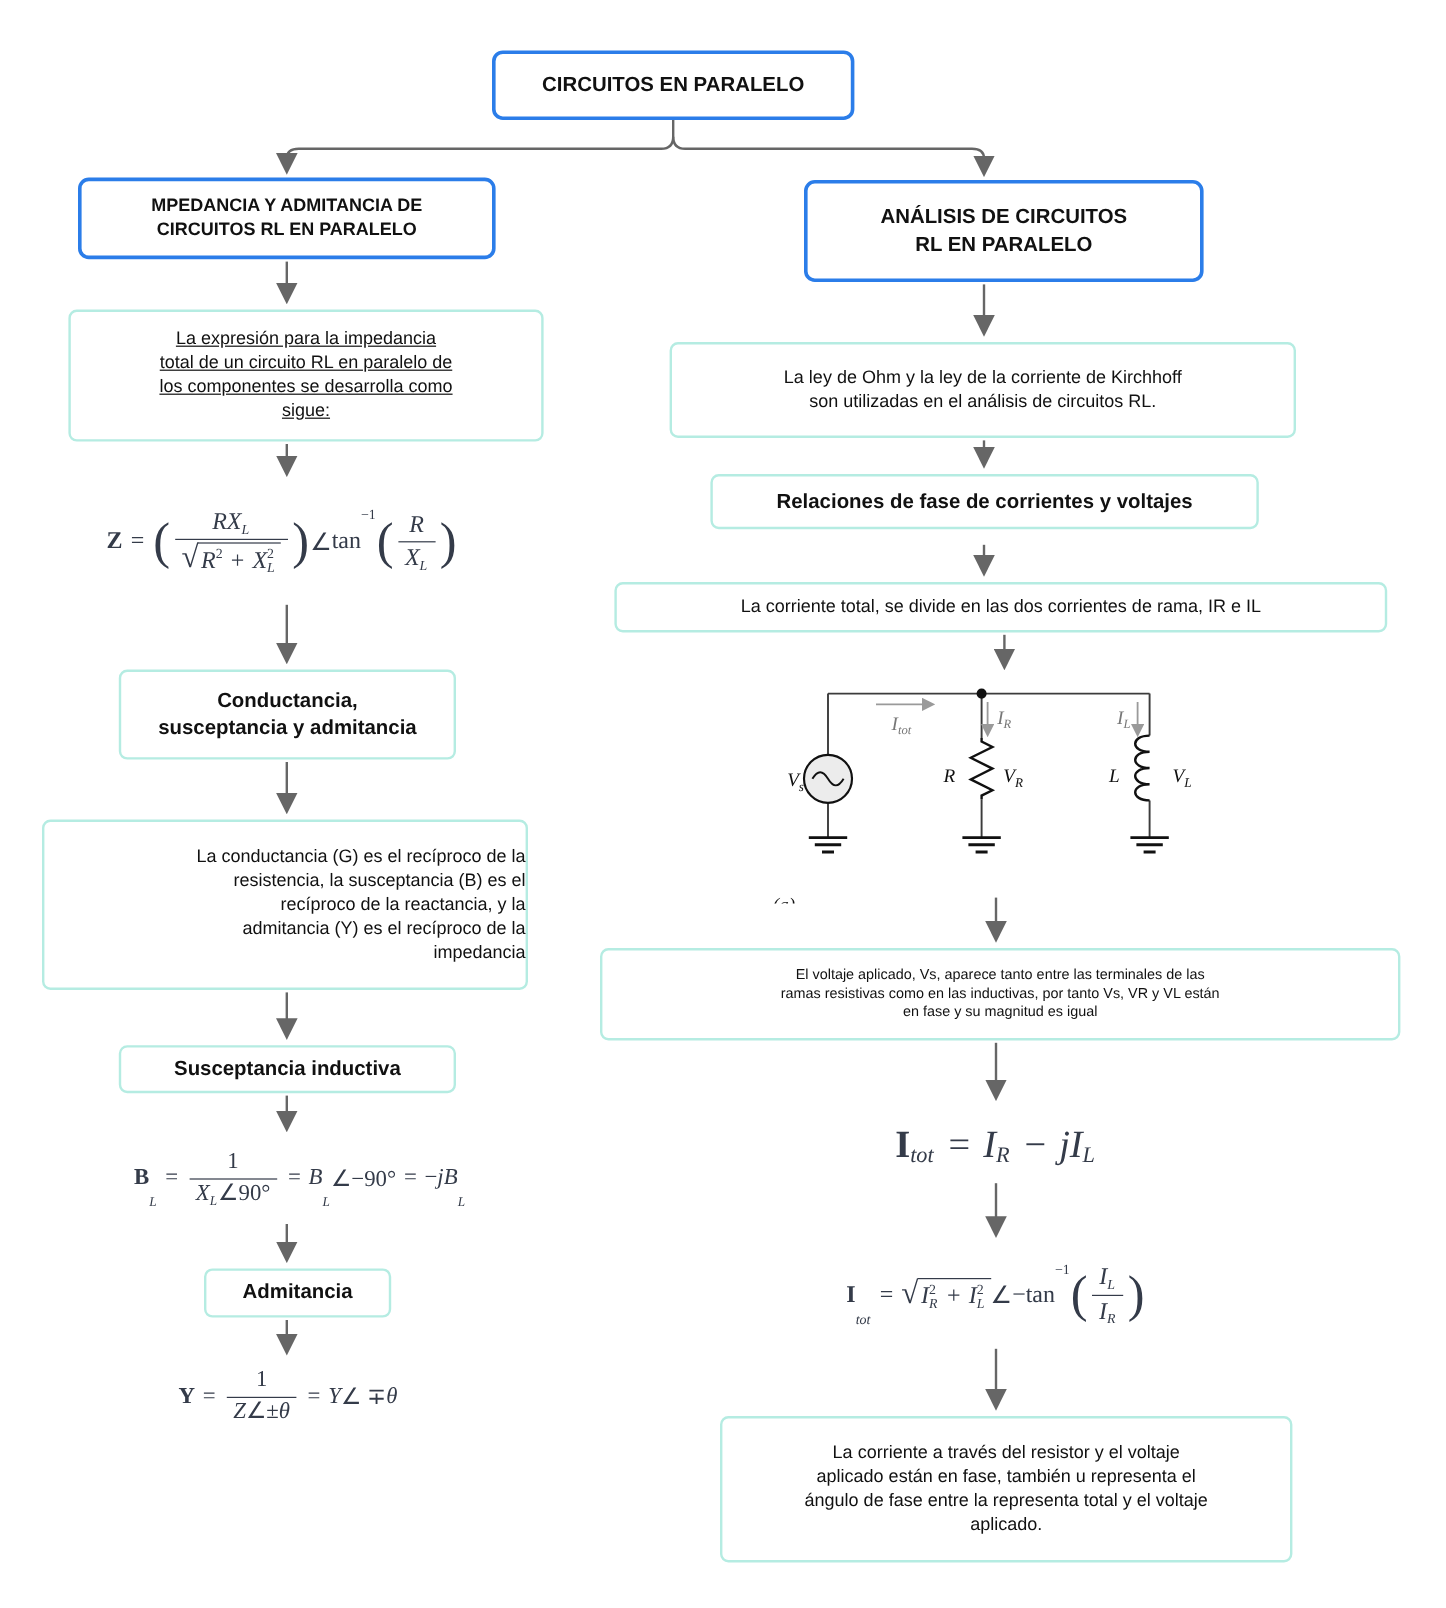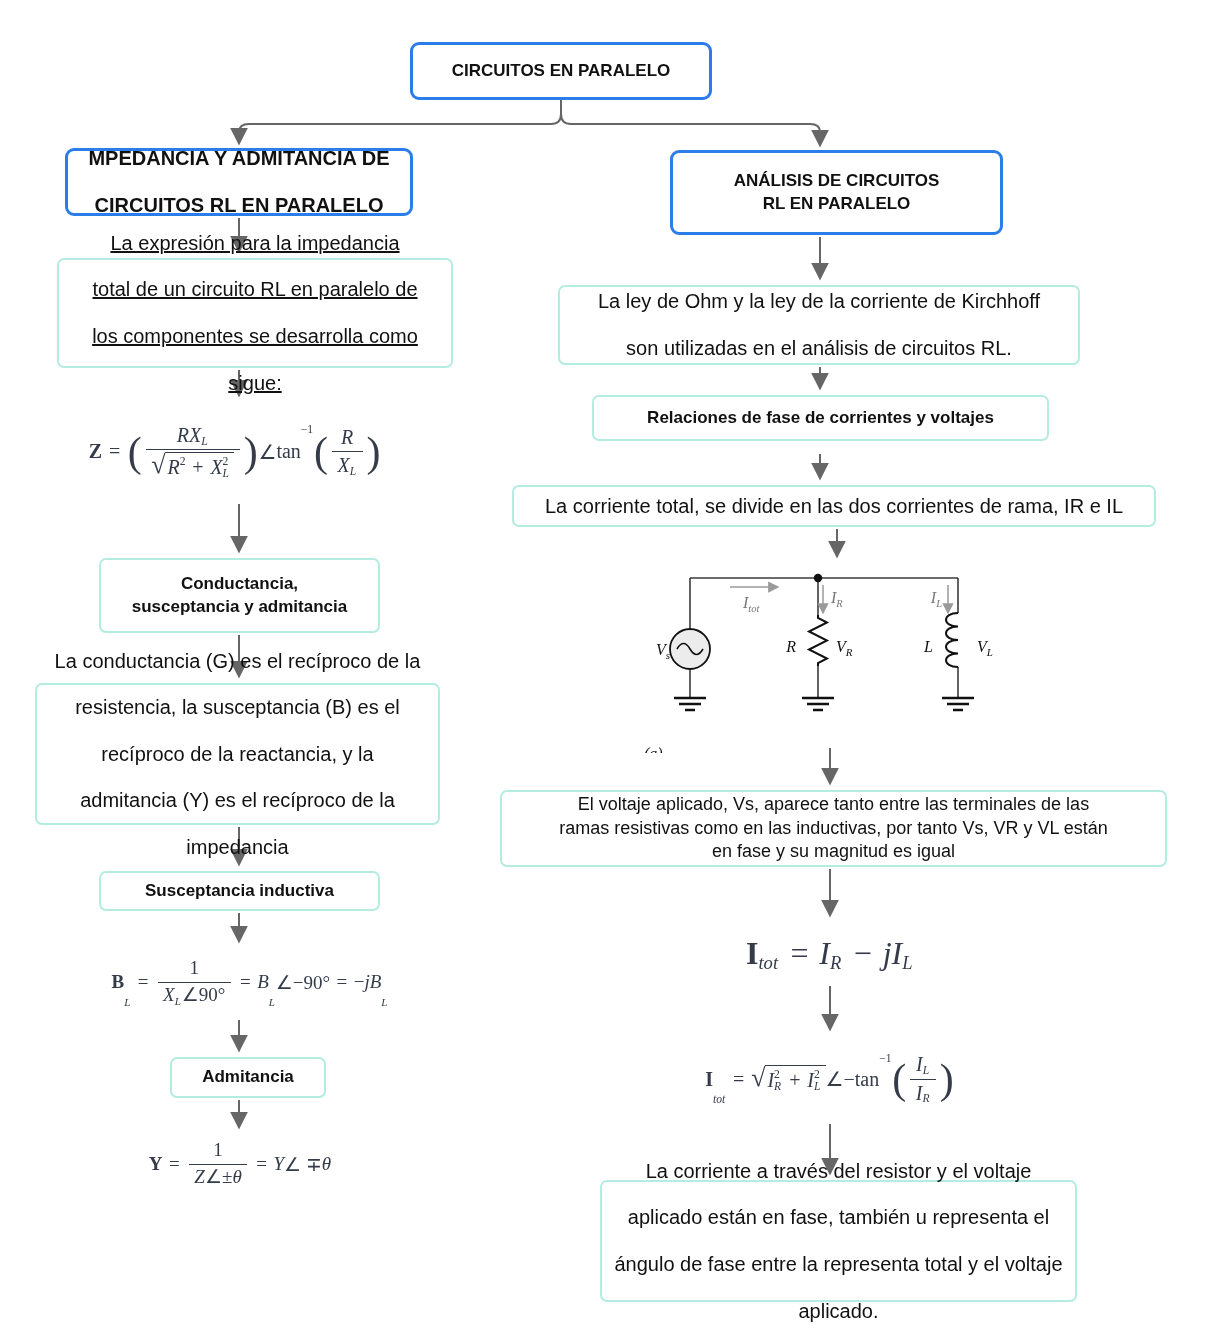--- a/index.html
+++ b/index.html
@@ -5,22 +5,22 @@
   html,body{margin:0;padding:0;background:#fff;}
   #canvas{position:relative;width:1205px;height:1340px;background:#fff;
           font-family:"Liberation Sans",sans-serif;color:#111;overflow:hidden;}
   #connectors{position:absolute;left:0;top:0;width:1205px;height:1340px;pointer-events:none;}
   .node{position:absolute;background:#fff;display:flex;flex-direction:column;align-items:center;
         justify-content:center;text-align:center;box-sizing:border-box;z-index:2;}
   .blue{border:3px solid #2b7de9;border-radius:9px;font-weight:bold;}
   .teal{border:2.5px solid #b5ece2;border-radius:7px;}
   .bold{font-weight:bold;}
   .t17{font-size:17px;line-height:1.32;}
-  .t165{font-size:20px;line-height:1.33;gap:20px;}
-  .t16{font-size:18px;line-height:1.3;}
+  .t165{font-size:15px;line-height:1.33;}
+  .t16{font-size:12px;line-height:1.3;}
   
   .formula{position:absolute;display:flex;align-items:center;justify-content:center;
            color:#343b49;z-index:2;}
   .m{display:inline-flex;align-items:center;font-family:"Liberation Serif",serif;white-space:pre;}
   .mb{font-weight:bold;font-style:normal;}
   .mv{font-style:italic;}
   .mr{font-style:normal;}
   .mo{margin:0 .34em;font-style:normal;}
   .msub{font-size:.58em;font-style:italic;align-self:flex-end;transform:translateY(.12em);margin-right:.08em;}
   .msup{font-size:.58em;font-style:normal;align-self:flex-start;transform:translateY(-.12em);}
@@ -90,21 +90,21 @@
 
   <div class="formula" style="left:55px;top:402px;width:360px;height:100px;font-size:20px;">
       <span class="m"><span class="mb">Z</span><span class="mo">=</span><span class="mbigp">(</span><span class="mfrac"><span class="mnum"><span class="mv">RX</span><span class="msub">L</span></span><span class="mden"><span class="msqrt"><span class="mrad">√</span><span class="mbody"><span class="mv">R</span><span class="msup">2</span><span class="mo">+</span><span class="mv">X</span><span class="mss"><span class="mssup">2</span><span class="mssub">L</span></span></span></span></span></span><span class="mbigp">)</span><span class="mr">∠</span><span class="mr">tan</span><span class="msup">−1</span><span class="mbigp">(</span><span class="mfrac"><span class="mnum"><span class="mv">R</span></span><span class="mden"><span class="mv">X</span><span class="msub">L</span></span></span><span class="mbigp">)</span></span>
     </div>
 
   <div class="node teal bold t17" style="left:99px;top:558px;width:281px;height:75px;">
       <div>Conductancia,</div>
       <div>susceptancia y admitancia</div>
     </div>
 
-  <div class="node teal t165" style="left:35px;top:683px;width:405px;height:142px;">
+  <div class="node teal t165" style="left:35px;top:683px;width:405px;height:142px;align-items:flex-end;">
       <div>La conductancia (G) es el recíproco de la</div>
       <div>resistencia, la susceptancia (B) es el</div>
       <div>recíproco de la reactancia, y la</div>
       <div>admitancia (Y) es el recíproco de la</div>
       <div>impedancia</div>
     </div>
 
   <div class="node teal bold t17" style="left:99px;top:871px;width:281px;height:40px;">
     <div>Susceptancia inductiva</div>
   </div>

